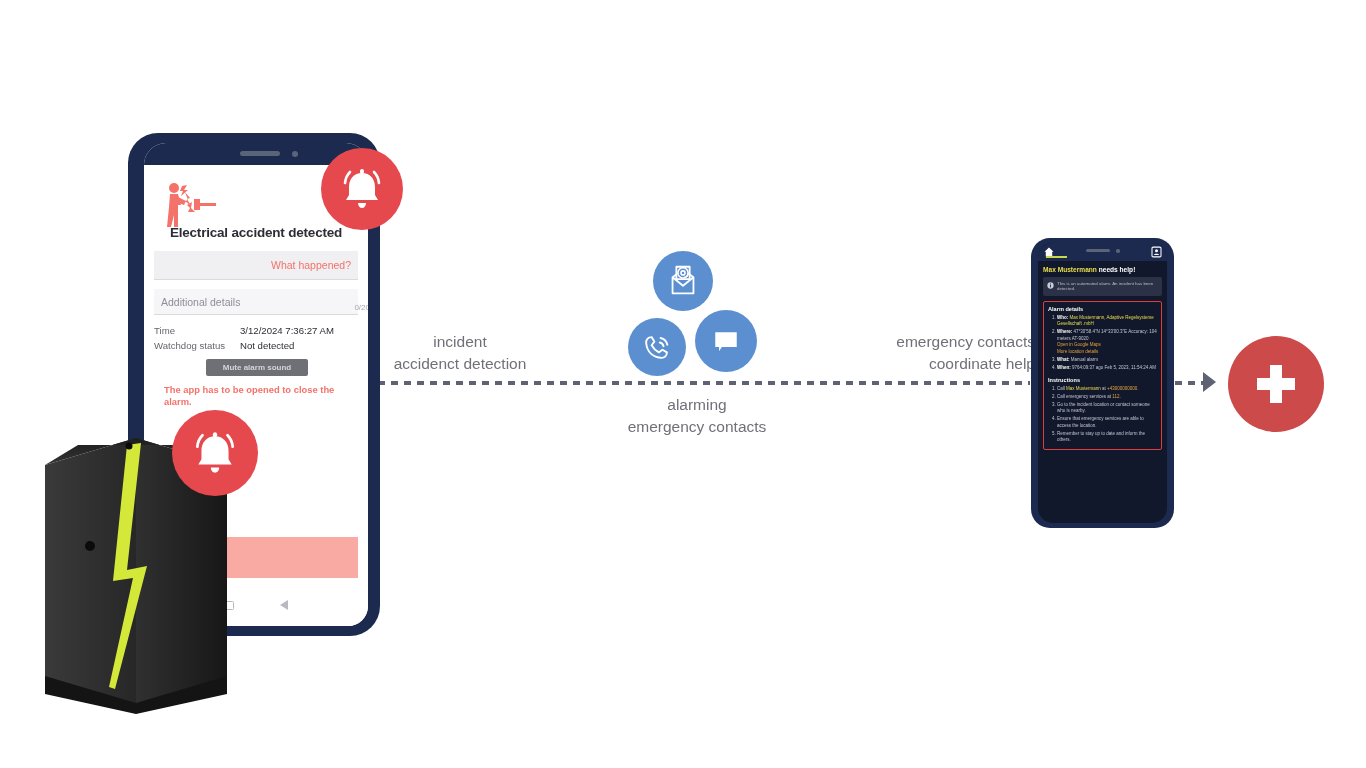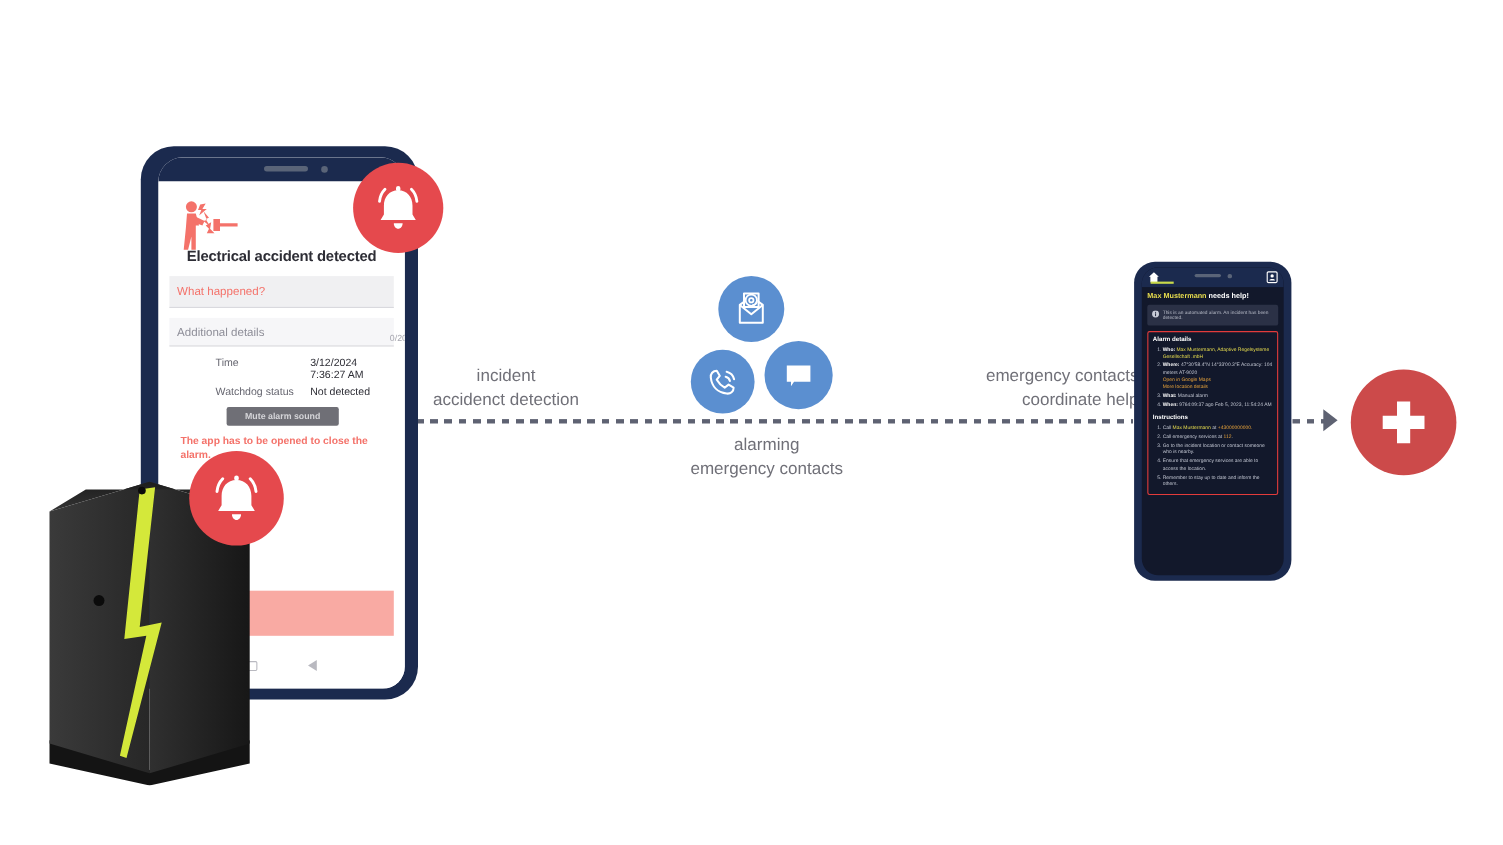--- a/index.html
+++ b/index.html
@@ -48,32 +48,32 @@
     text-align: center; font-weight: bold; font-size: 13.5px;
     color: #2d2d35; margin-top: 4px; letter-spacing: -0.2px;
   }
   .pl-sub {
     text-align: center; font-size: 10.5px; color: #65656f;
     line-height: 1.35; margin-top: 4px; padding: 0 6px;
   }
   .pl-field-a {
     margin-top: 11px; height: 26px; background: #f0f0f2;
     border-bottom: 1px solid #d9d9de; display: flex; align-items: center;
-    padding: 14px 7px; font-size: 10.5px; color: #f4726a;
+    padding: 14px 7px; font-size: 10.5px; color: #f4726a; justify-content: flex-end;
   }
   .pl-field-b {
     margin-top: 9px; height: 26px; background: #f6f6f8;
     border-bottom: 1px solid #d9d9de; display: flex; align-items: center;
     padding: 0 7px; font-size: 10.5px; color: #8e8e98;
     position: relative;
   }
   .pl-counter {
     position: absolute; right: -12px; bottom: 2px; font-size: 8px; color: #a5a5ae;
   }
-  .pl-rows { margin-top: 10px; margin-left: 42px; }
+  .pl-rows { margin-top: 10px; }
   .pl-row { display: flex; align-items: baseline; margin-bottom: 3.5px; font-size: 9.6px; }
   .pl-row-k { color: #65656f; width: 86px; flex: none; }
   .pl-row-v { color: #2d2d35; font-weight: normal; }
 
   .pl-greybtn {
     margin-top: 8px; margin-left: 52px; width: 102px; height: 17px;
     background: #6f6f76; border-radius: 2px;
     display: flex; align-items: center; justify-content: center;
     font-size: 8px; color: #d4d4d8; font-weight: bold;
   }

